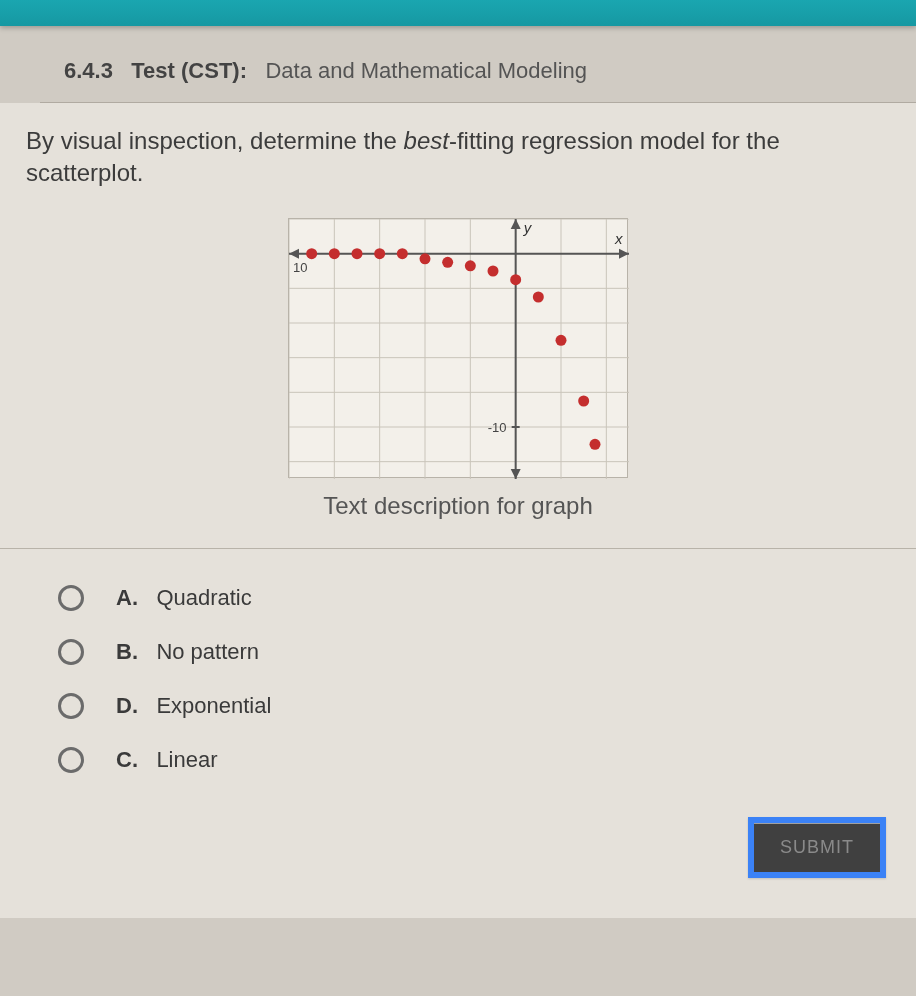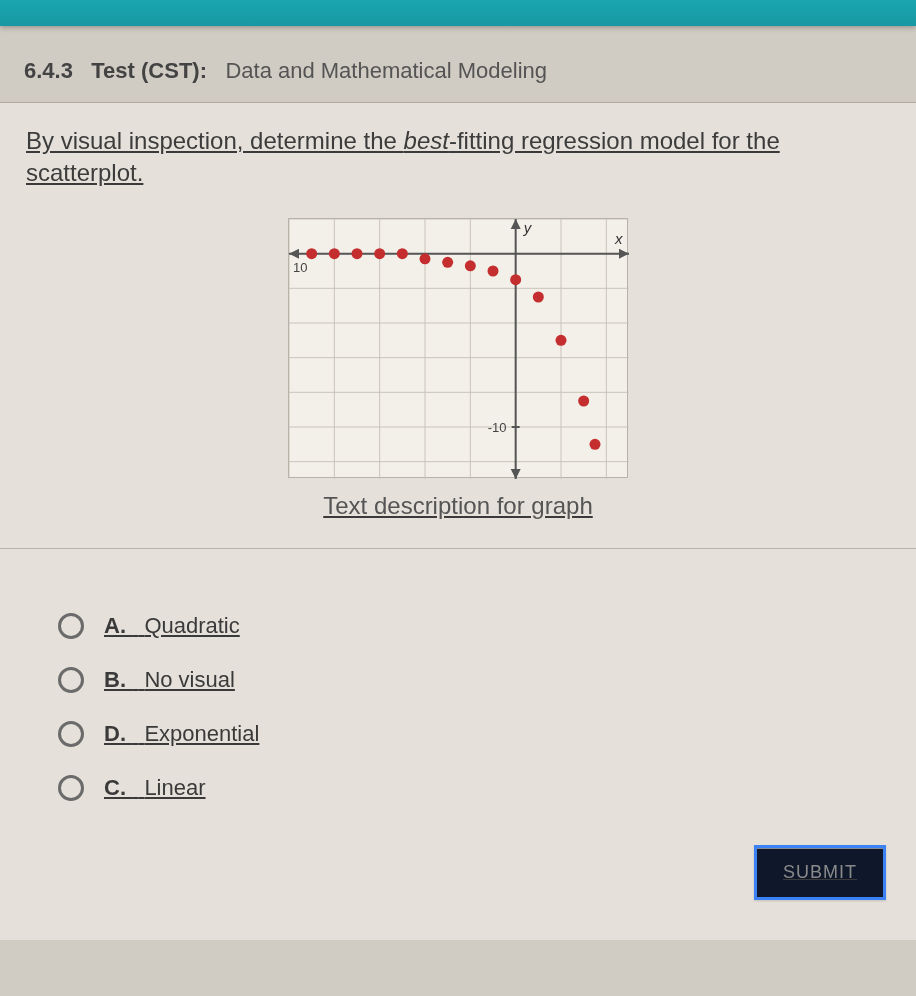--- a/index.html
+++ b/index.html
@@ -13,28 +13,28 @@
   .topbar {
     height: 26px;
     background: linear-gradient(#1aa6b0, #1698a2);
     box-shadow: 0 2px 5px rgba(0,0,0,0.25);
   }
   .breadcrumb {
     padding: 32px 24px 18px 24px;
     font-size: 22px;
     color: #434343;
     border-bottom: 1px solid #b0aaa1;
+    margin-left: 40px;
   }
   .breadcrumb .bc-num { font-weight: 700; }
   .breadcrumb .bc-test { font-weight: 700; }
   .breadcrumb .bc-name { font-weight: 400; color: #545454; }
   .panel {
     background: #e5e1da;
     padding-bottom: 40px;
-    text-decoration: underline;
   }
   .question {
     padding: 22px 26px 10px 26px;
     font-size: 24px;
     line-height: 1.35;
     color: #3c3c3c;
   }
   .question .em { font-style: italic; }
   .chart-wrap {
     display: flex;
@@ -65,45 +65,44 @@
     content:"";
     position:absolute;left:0;right:0;top:1px;
     border-top:1px solid #f2efe9;
   }
   .options {
     padding: 36px 58px 10px 58px;
   }
   .option {
     display: flex;
     align-items: flex-end;
-    gap: 20px;
+    gap: 32px;
     margin-bottom: 28px;
     cursor: pointer;
-    margin-top: 28px;
   }
   .radio {
     width: 26px; height: 26px;
     border: 3px solid #6b6b6b;
     border-radius: 50%;
     flex: 0 0 26px;
     background: #e5e1da;
   }
   .option-label {
     font-size: 22px;
     color: #3a3a3a;
   }
   .option-label .letter { font-weight: 700; }
   .submit-row {
     display: flex;
     justify-content: flex-end;
     padding: 6px 30px 0 0;
   }
   .submit-btn {
-    background: #0f172a;
-    border: 3px solid #3b82f6;
+    background: #404040;
+    border: 6px solid #3b82f6;
     color: #8a8a8a;
     font-size: 18px;
     letter-spacing: 1px;
     padding: 14px 26px;
     box-shadow: 0 1px 2px rgba(0,0,0,0.15), inset 0 1px 0 rgba(255,255,255,0.5);
     cursor: pointer;
   }
 </style>
 </head>
 <body>
@@ -182,21 +181,21 @@
         <span class="letter">A.</span>
         <span>&nbsp;</span>
         <span>Quadratic</span>
       </div>
     </div>
     <div class="option">
       <div class="radio"></div>
       <div class="option-label">
         <span class="letter">B.</span>
         <span>&nbsp;</span>
-        <span>No visual</span>
+        <span>No pattern</span>
       </div>
     </div>
     <div class="option">
       <div class="radio"></div>
       <div class="option-label">
         <span class="letter">D.</span>
         <span>&nbsp;</span>
         <span>Exponential</span>
       </div>
     </div>

